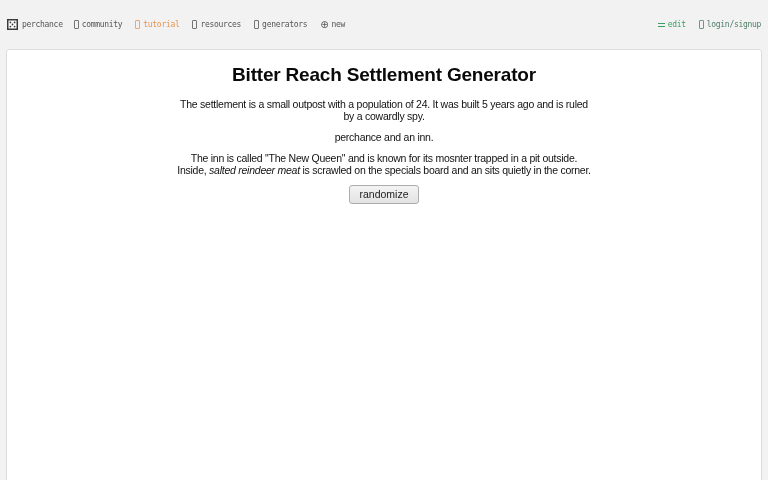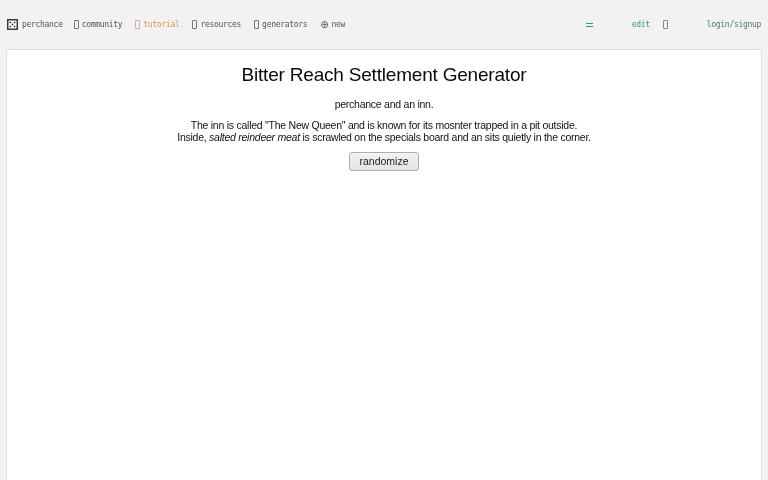--- a/index.html
+++ b/index.html
@@ -33,21 +33,21 @@
     border-radius:1px;
     margin-right:3px;
     opacity:.8;
   }
   .nav-item.tutorial{color:var(--tutorial-orange,#e8954e);}
   .plus-icon{
     font-size:10px;line-height:8px;
     margin-right:3px;color:#555;
     font-family:"DejaVu Sans",sans-serif;
   }
-  .nav-right .nav-item{margin-right:0;margin-left:13px;gap:36px;}
+  .nav-right .nav-item{margin-right:0;margin-left:13px;}
   .nav-item.edit-link{color:var(--edit-green,#3d9e63);}
   .nav-item.login-link{color:var(--login-green,#4e7f68);}
   .pencil-icon{
     display:inline-block;position:relative;
     width:7px;height:7px;margin-right:3px;
   }
   .pencil-icon i{
     position:absolute;left:0;
     width:7px;height:1.5px;
     background:var(--edit-green,#3d9e63);
@@ -60,21 +60,21 @@
     margin:0 6px;
     height:448px;
     background:#ffffff;
     border:1px solid var(--panel-border,#dddddd);
     border-radius:3px;
     box-sizing:border-box;
   }
   .page-title{
     margin:14px 0 12px;
     text-align:center;
-    font-size:19px;font-weight:normal;
+    font-size:19px;font-weight:bold;
     letter-spacing:-0.2px;
     color:#0a0a0a;
   }
   .para{
     margin:9px auto;
     text-align:center;
     font-size:10.5px;line-height:12px;
     letter-spacing:-0.25px;
     color:#111;
     max-width:640px;
@@ -140,20 +140,24 @@
     <a class="nav-item login-link">
       <span class="box-icon"></span>
       <span>login/signup</span>
     </a>
   </div>
 </nav>
 
 <main class="panel">
   <h1 class="page-title">Bitter Reach Settlement Generator</h1>
 
+  <div class="para">
+    <div>The settlement is a small outpost with a population of 24. It was built 5 years ago and is ruled</div>
+    <div>by a cowardly spy.</div>
+  </div>
 
   <div class="para">
     <div>perchance and an inn.</div>
   </div>
 
   <div class="para">
     <div>The inn is called "The New Queen" and is known for its mosnter trapped in a pit outside.</div>
     <div><span>Inside, </span><em>salted reindeer meat</em><span> is scrawled on the specials board and an sits quietly in the corner.</span></div>
   </div>
 

